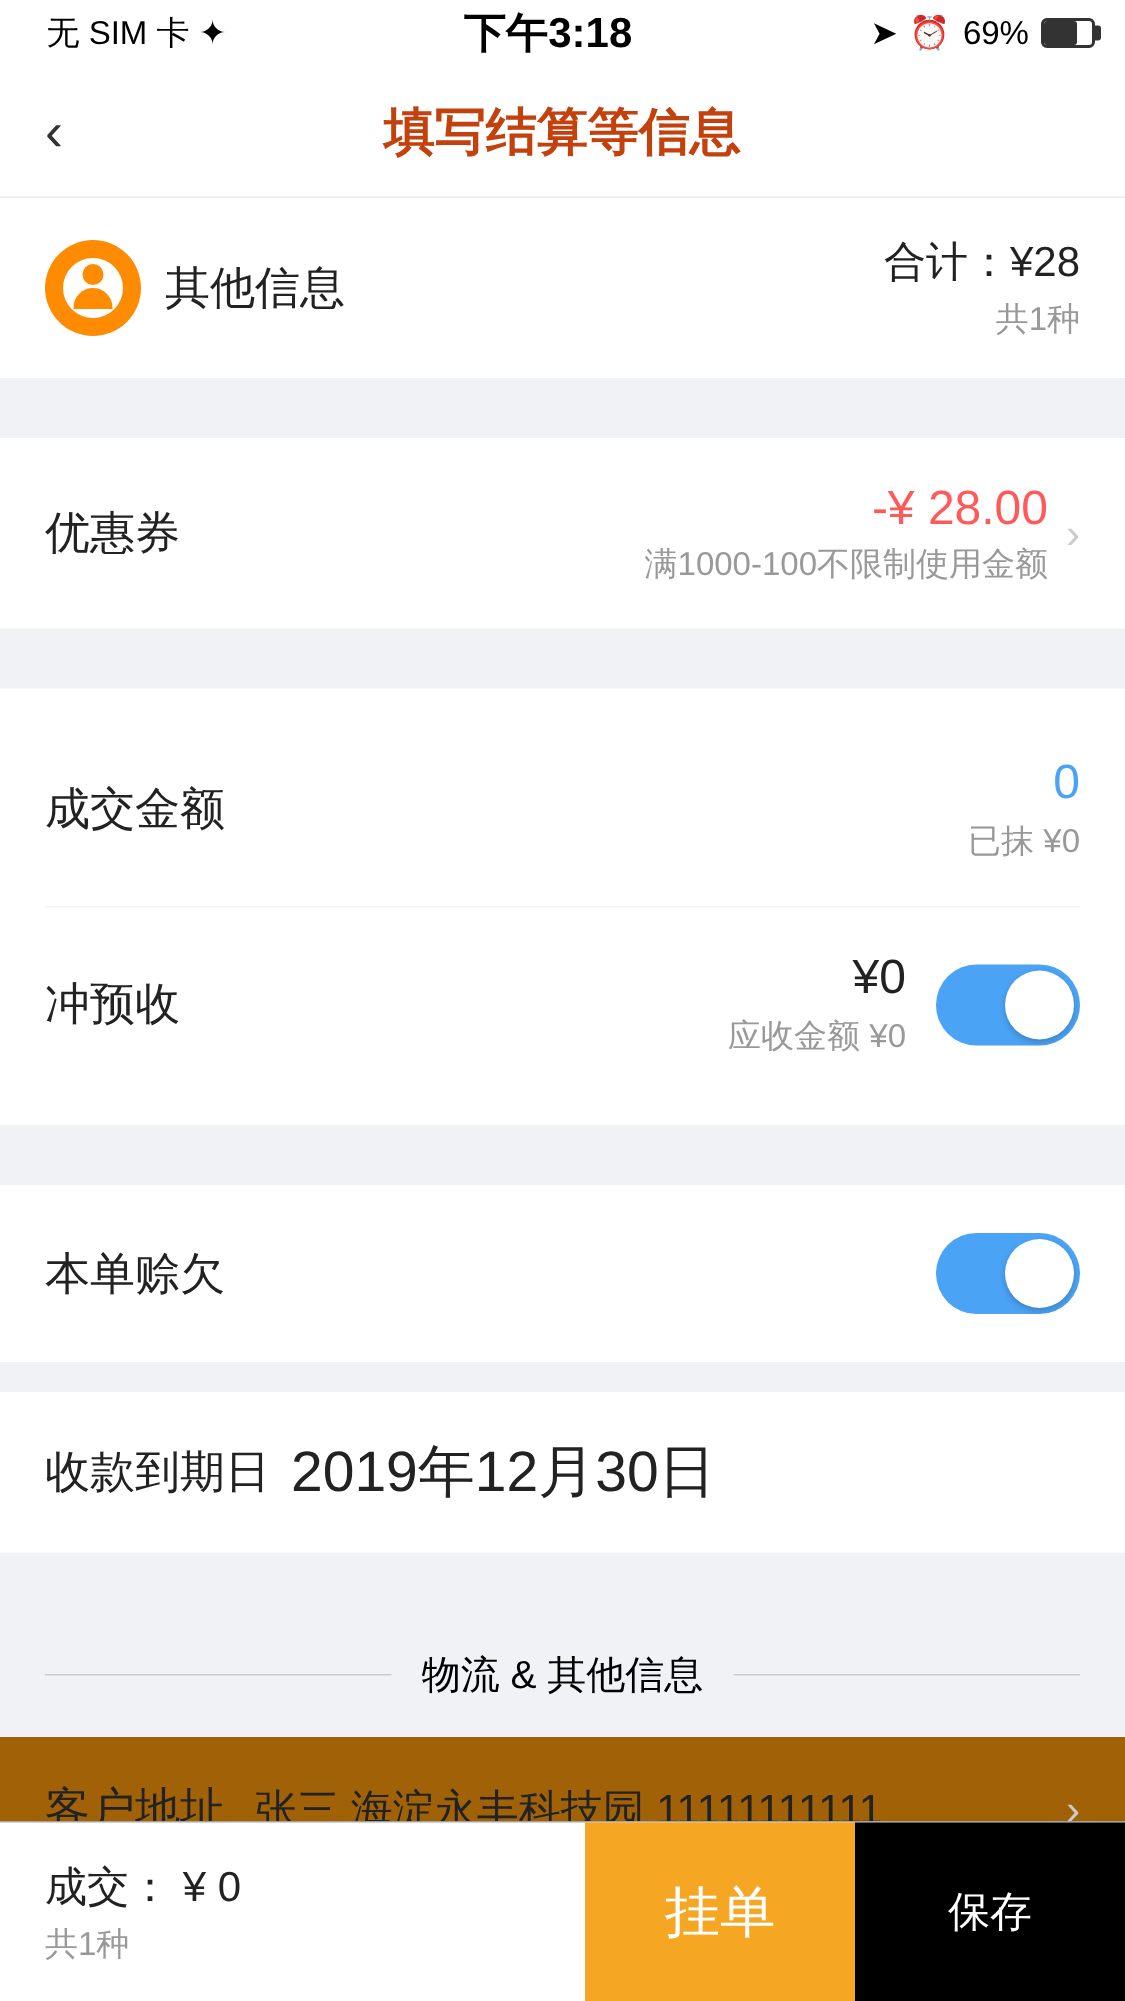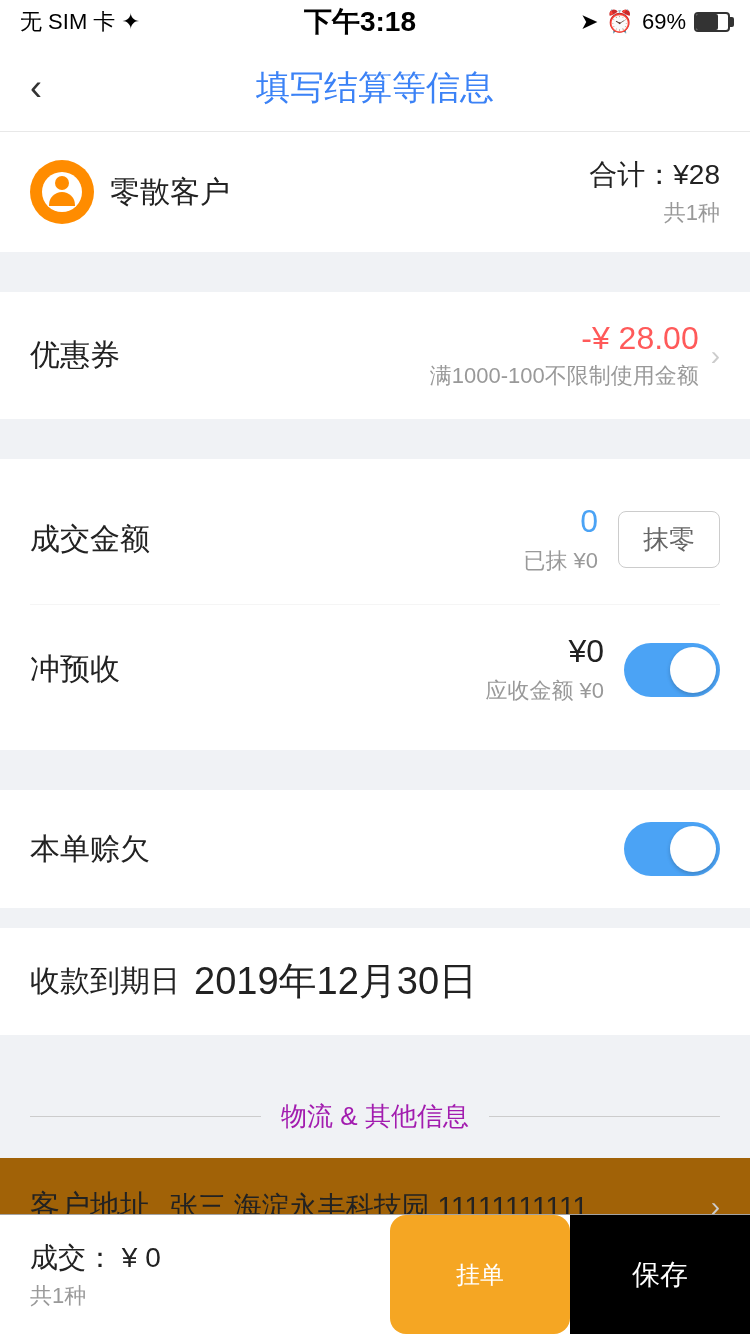--- a/index.html
+++ b/index.html
@@ -18,21 +18,21 @@
       width: 750px;
       height: 44px;
       background: #fff;
       display: flex;
       align-items: center;
       justify-content: space-between;
       padding: 0 20px;
       font-size: 24px;
       font-weight: 500;
     }
-    .status-left { display: flex; align-items: center; gap: 8px; font-size: 22px; }
+    .status-left { display: flex; align-items: center; gap: 8px; font-size: 22px; margin-left: 11px; }
     .status-center { font-size: 28px; font-weight: 600; }
     .status-right { display: flex; align-items: center; gap: 8px; font-size: 22px; }
 
     
     .nav-bar {
       width: 750px;
       height: 88px;
       background: #fff;
       display: flex;
       align-items: center;
@@ -43,22 +43,22 @@
     .nav-back {
       font-size: 36px;
       color: #333;
       cursor: pointer;
     }
     .nav-title {
       position: absolute;
       left: 50%;
       transform: translateX(-50%);
       font-size: 34px;
-      font-weight: 400;
-      color: #3b82f6;
+      font-weight: 700;
+      color: #c2410c;
     }
 
     
     .content {
       padding-bottom: 140px;
     }
 
     
     .section {
       background: #fff;
@@ -285,21 +285,21 @@
       padding: 24px 30px;
       margin-bottom: 0;
     }
     .logistics-line {
       flex: 1;
       height: 1px;
       background: #ccc;
     }
     .logistics-text {
       font-size: 26px;
-      color: #a21caf;
+      color: #000000;
       padding: 0 20px;
     }
 
     
     .address-section {
       background: #a16207;
       padding: 28px 30px;
       display: flex;
       align-items: center;
       justify-content: space-between;
@@ -344,25 +344,24 @@
       display: flex;
       height: 100%;
     }
     .btn-hold {
       width: 180px;
       height: 100%;
       background: #f5a623;
       display: flex;
       align-items: center;
       justify-content: center;
-      font-size: 24px;
+      font-size: 37px;
       color: #fff;
       font-weight: 500;
       cursor: pointer;
-      border-radius: 16px;
     }
     .btn-save {
       width: 180px;
       height: 100%;
       background: #000000;
       display: flex;
       align-items: center;
       justify-content: center;
       font-size: 28px;
       color: #fff;
@@ -401,21 +400,21 @@
 </div>
 
 <div class="content">
 
   <div class="section">
     <div class="customer-row">
       <div class="customer-left">
         <div class="avatar">
           <div class="avatar-icon"></div>
         </div>
-        <span class="customer-name">零散客户</span>
+        <span class="customer-name">其他信息</span>
       </div>
       <div class="customer-right">
         <div class="customer-total">合计：¥28</div>
         <div class="customer-count">共1种</div>
       </div>
     </div>
   </div>
 
   <div class="gray-bg"></div>
 
@@ -436,21 +435,20 @@
 
   <div class="field-section section">
 
     <div class="field-row">
       <span class="field-label">成交金额</span>
       <div class="field-right">
         <div class="field-sub">
           <span class="field-value-blue">0</span>
           <span class="field-sub-desc">已抹  ¥0</span>
         </div>
-        <button class="round-zero-btn">抹零</button>
       </div>
     </div>
 
     <div class="field-row">
       <span class="field-label">冲预收</span>
       <div class="field-right">
         <div class="field-sub">
           <span class="field-sub-value">¥0</span>
           <span class="field-sub-desc">应收金额 ¥0</span>
         </div>

